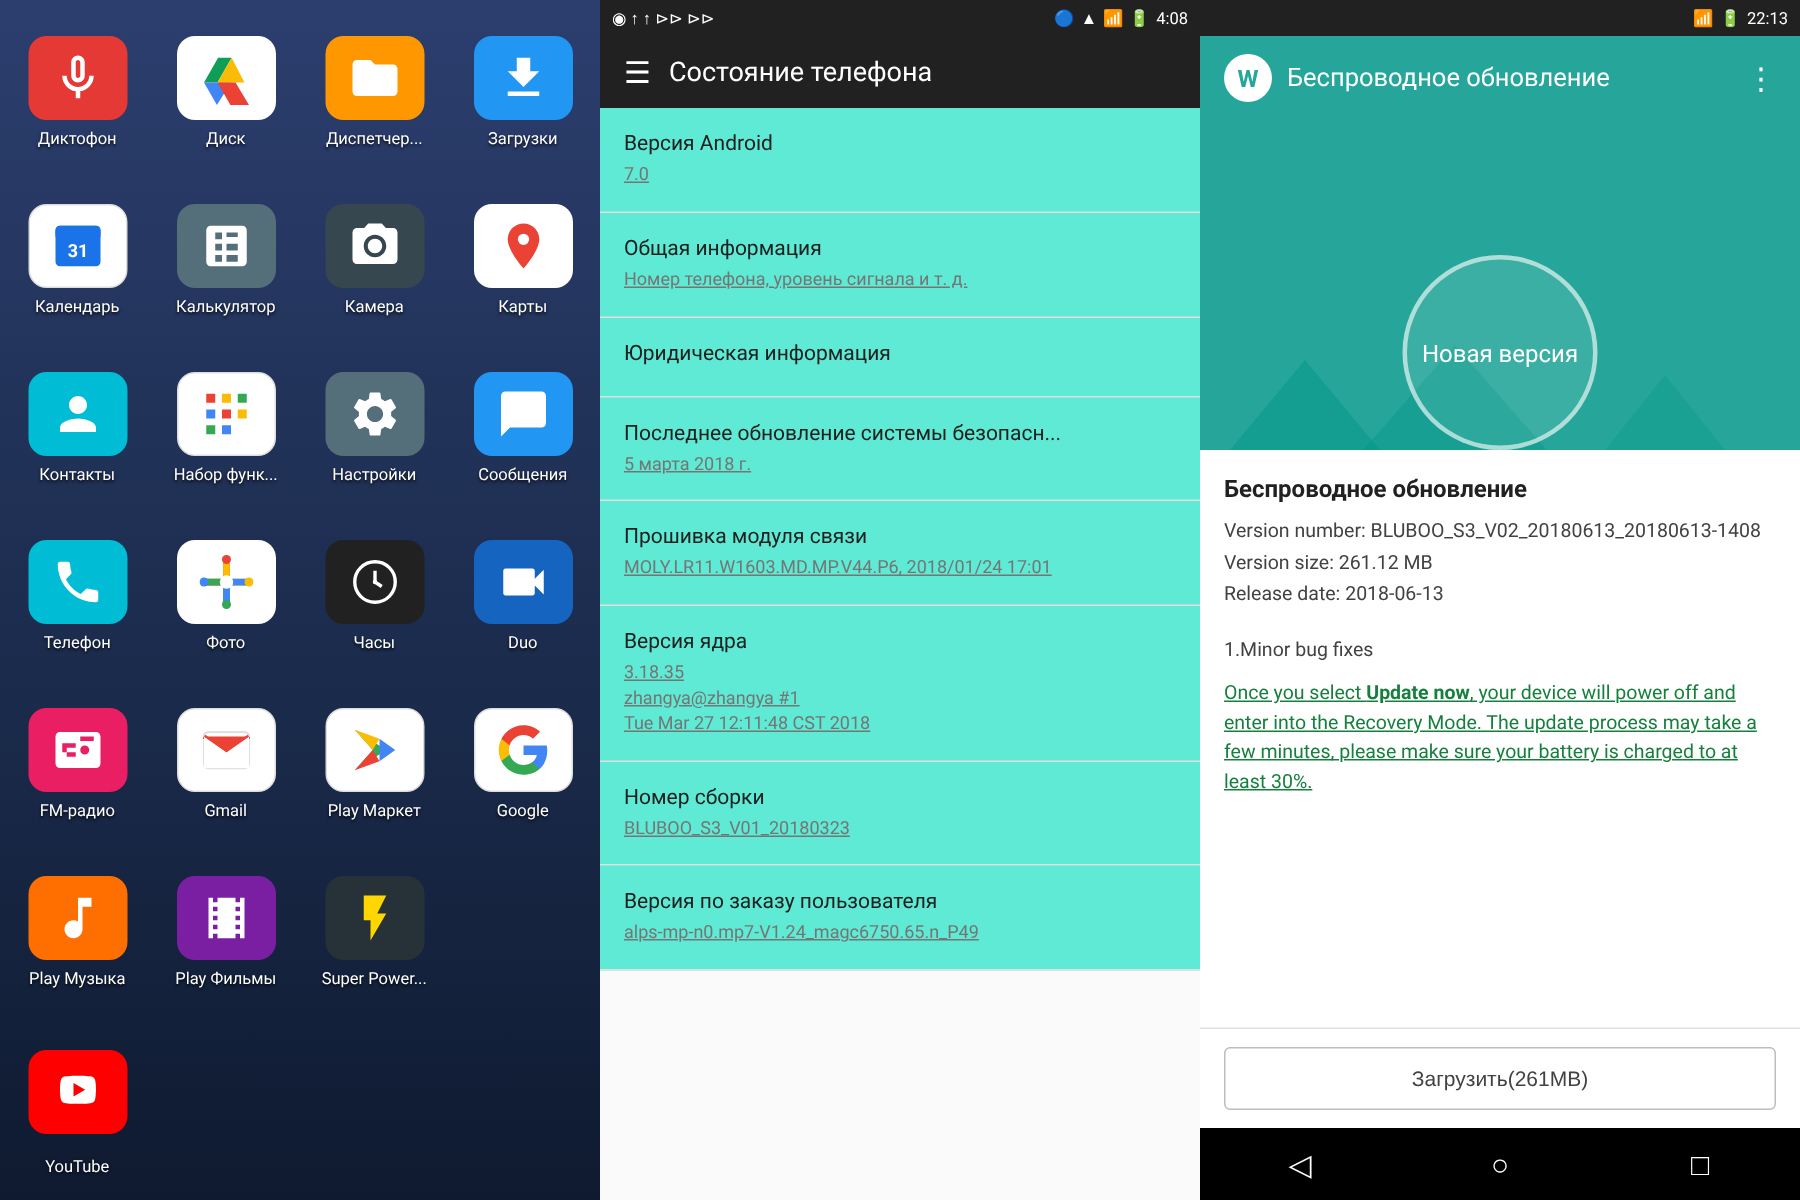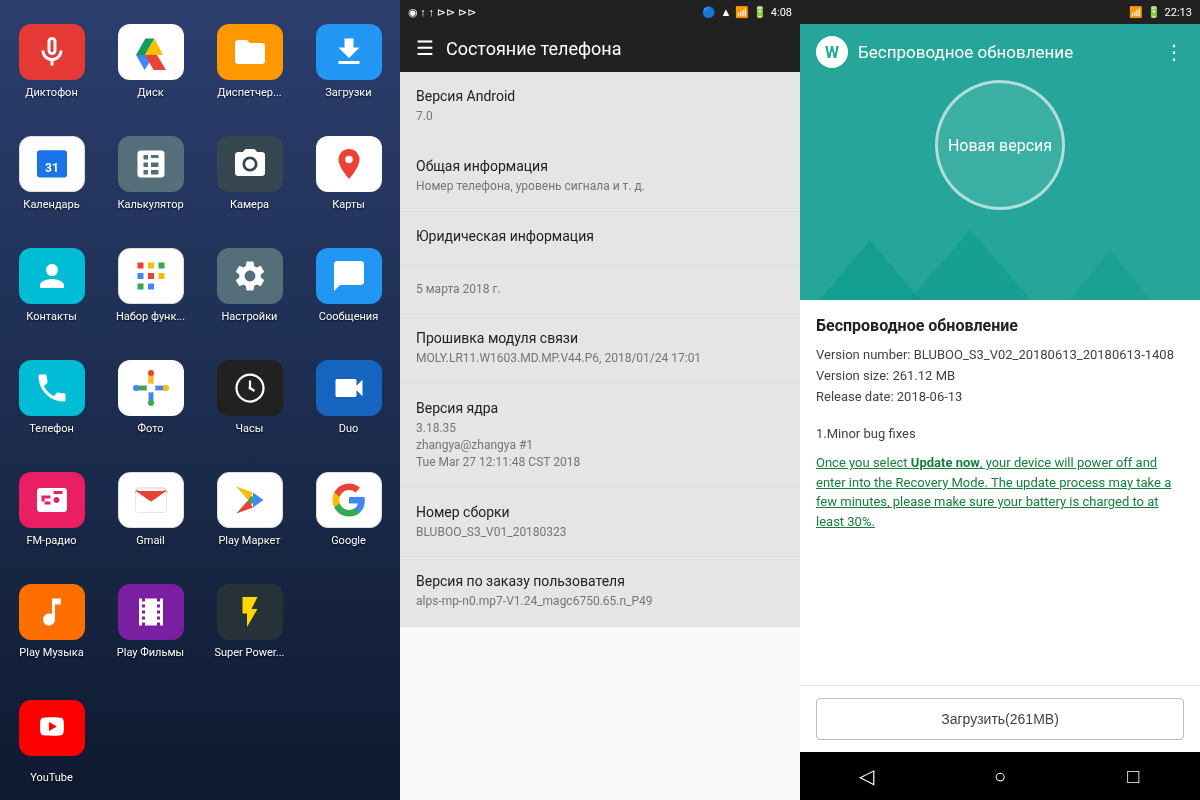--- a/index.html
+++ b/index.html
@@ -94,32 +94,33 @@
     }
     .hamburger { font-size: 20px; cursor: pointer; }
     .status-list {
       flex: 1;
       overflow-y: auto;
       background: #fafafa;
     }
     .status-item {
       padding: 16px 16px;
       border-bottom: 1px solid #e0e0e0;
-      background: #e5e5e5;
+      background: #5eead4;
       cursor: pointer;
     }
     .status-item-title {
       font-size: 14px;
       color: #212121;
       margin-bottom: 4px;
     }
     .status-item-subtitle {
       font-size: 12px;
       color: #757575;
       line-height: 1.4;
+      text-decoration: underline;
     }
 
     
     .panel-update {
       width: 400px;
       height: 800px;
       background: #fff;
       display: flex;
       flex-direction: column;
     }
@@ -151,21 +152,21 @@
       color: #26a69a;
       font-weight: bold;
       font-size: 16px;
     }
     .update-hero {
       background: #26a69a;
       height: 220px;
       display: flex;
       flex-direction: column;
       align-items: center;
-      justify-content: flex-start;
+      justify-content: flex-end;
       position: relative;
       overflow: hidden;
     }
     .update-circle {
       width: 130px; height: 130px;
       border-radius: 50%;
       border: 3px solid rgba(255,255,255,0.6);
       display: flex;
       align-items: center;
       justify-content: center;
@@ -566,20 +567,21 @@
     <div class="status-item">
       <div class="status-item-title">Общая информация</div>
       <div class="status-item-subtitle">Номер телефона, уровень сигнала и т. д.</div>
     </div>
 
     <div class="status-item">
       <div class="status-item-title">Юридическая информация</div>
     </div>
 
     <div class="status-item">
+      <div class="status-item-title">Последнее обновление системы безопасн...</div>
       <div class="status-item-subtitle">5 марта 2018 г.</div>
     </div>
 
     <div class="status-item">
       <div class="status-item-title">Прошивка модуля связи</div>
       <div class="status-item-subtitle">MOLY.LR11.W1603.MD.MP.V44.P6, 2018/01/24 17:01</div>
     </div>
 
     <div class="status-item">
       <div class="status-item-title">Версия ядра</div>

